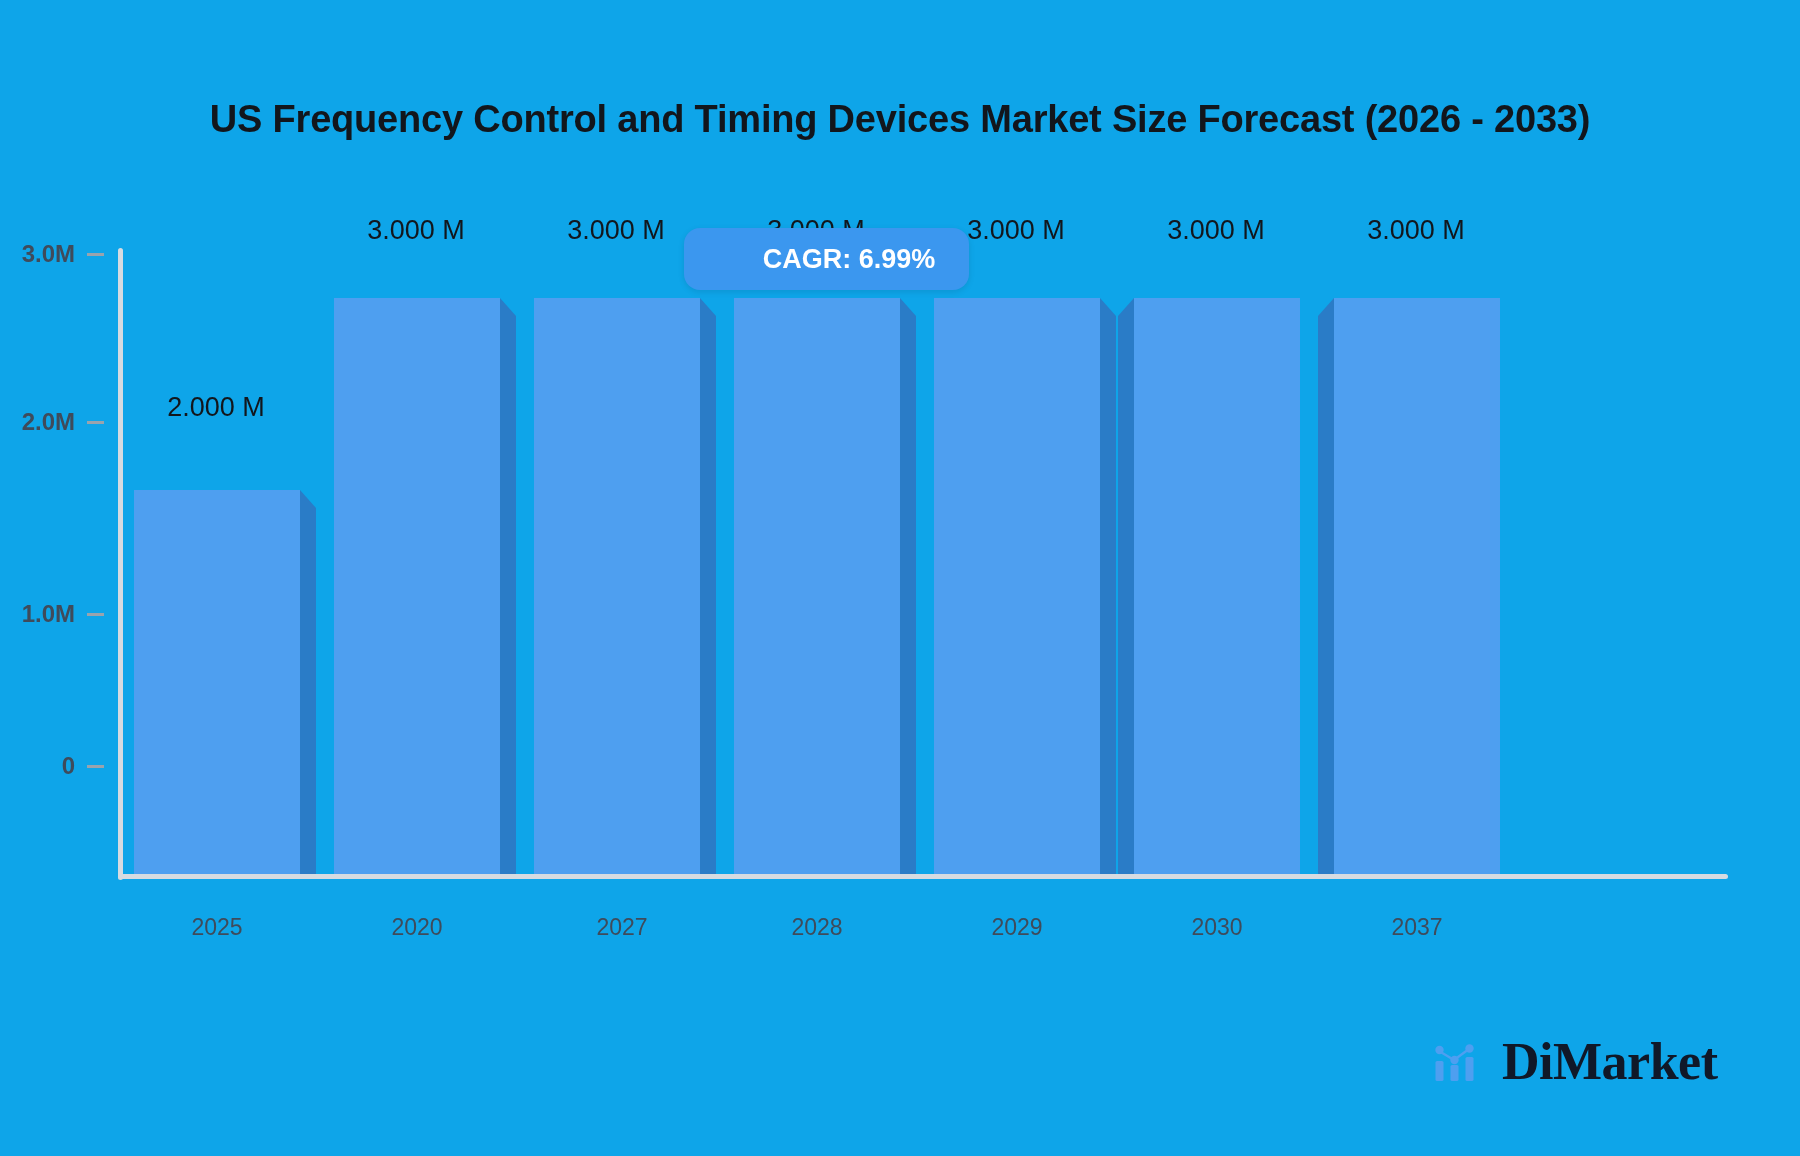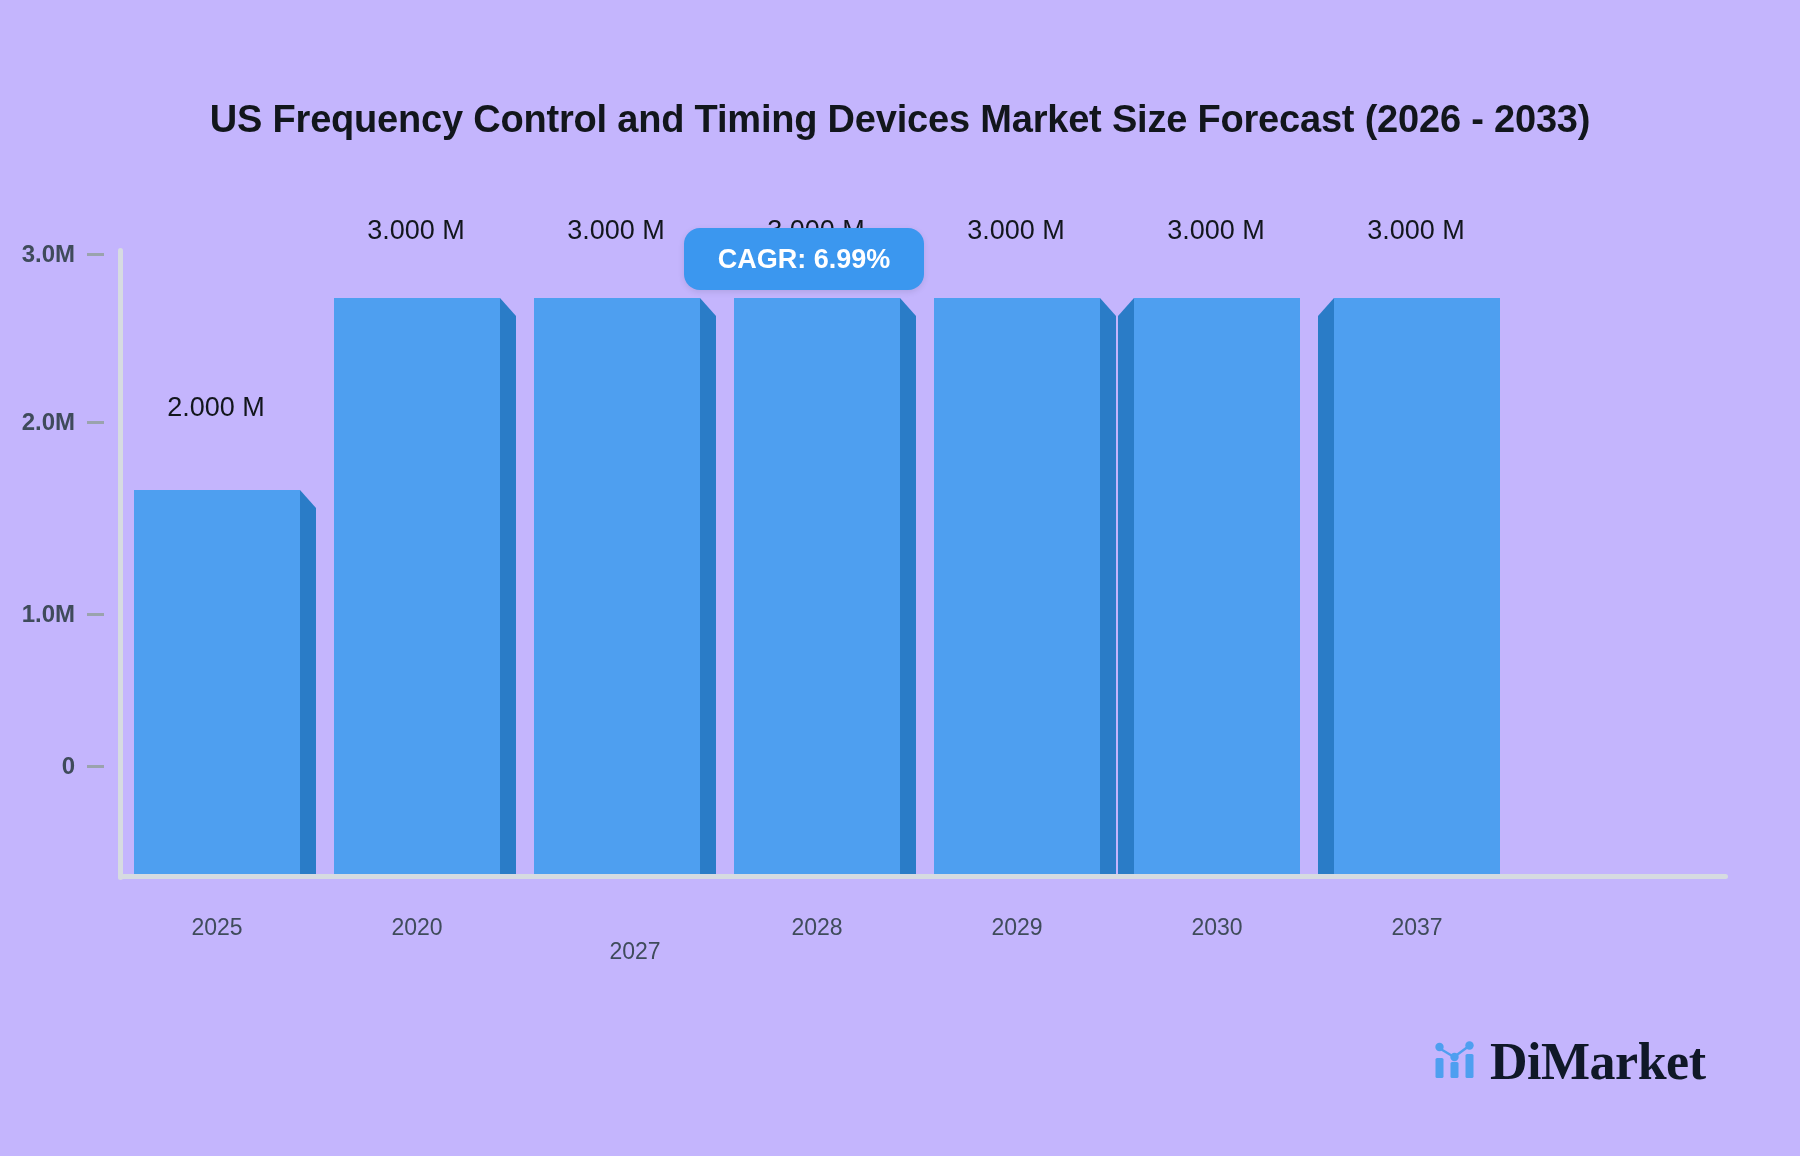--- a/index.html
+++ b/index.html
@@ -12,21 +12,21 @@
     height: 1156px;
     font-family: "Liberation Sans", sans-serif;
     overflow: hidden;
     position: relative;
   }
 
   #root {
     position: relative;
     width: 1800px;
     height: 1156px;
-    background: #c4b5fd;
+    background: #0ea5e9;
   }
 
   
   .title {
     position: absolute;
     top: 98px;
     left: 0;
     width: 1800px;
     text-align: center;
     font-size: 38px;
@@ -156,30 +156,31 @@
     background: #3b97ef;
     border-radius: 16px;
     display: flex;
     align-items: center;
     justify-content: center;
     color: #ffffff;
     font-size: 27px;
     font-weight: bold;
     box-shadow: 0 2px 6px rgba(0,0,0,0.10);
     z-index: 20;
+    padding-left: 45px;
   }
 
   
   .logo {
     position: absolute;
     left: 1432px;
     top: 1036px;
     display: flex;
-    align-items: flex-start;
-    gap: 12px;
+    align-items: center;
+    gap: 24px;
   }
   .logo-text {
     font-family: "Liberation Serif", serif;
     font-size: 52px;
     font-weight: bold;
     color: #101828;
     letter-spacing: -0.5px;
     line-height: 1;
   }
 </style>
@@ -240,21 +241,21 @@
   <div class="bar-label" style="left:116px; top:392px; width:200px;">2.000 M</div>
   <div class="bar-label" style="left:316px; top:215px; width:200px;">3.000 M</div>
   <div class="bar-label" style="left:516px; top:215px; width:200px;">3.000 M</div>
   <div class="bar-label" style="left:716px; top:215px; width:200px;">3.000 M</div>
   <div class="bar-label" style="left:916px; top:215px; width:200px;">3.000 M</div>
   <div class="bar-label" style="left:1116px; top:215px; width:200px;">3.000 M</div>
   <div class="bar-label" style="left:1316px; top:215px; width:200px;">3.000 M</div>
 
   <div class="xtick" style="left:117px; width:200px;">2025</div>
   <div class="xtick" style="left:317px; width:200px;">2020</div>
-  <div class="xtick" style="left:535px; width:200px;margin-top:24px;">2027</div>
+  <div class="xtick" style="left:522px; width:200px;">2027</div>
   <div class="xtick" style="left:717px; width:200px;">2028</div>
   <div class="xtick" style="left:917px; width:200px;">2029</div>
   <div class="xtick" style="left:1117px; width:200px;">2030</div>
   <div class="xtick" style="left:1317px; width:200px;">2037</div>
 
   <div class="cagr-badge">
     <span>CAGR: 6.99%</span>
   </div>
 
   <div class="logo">

